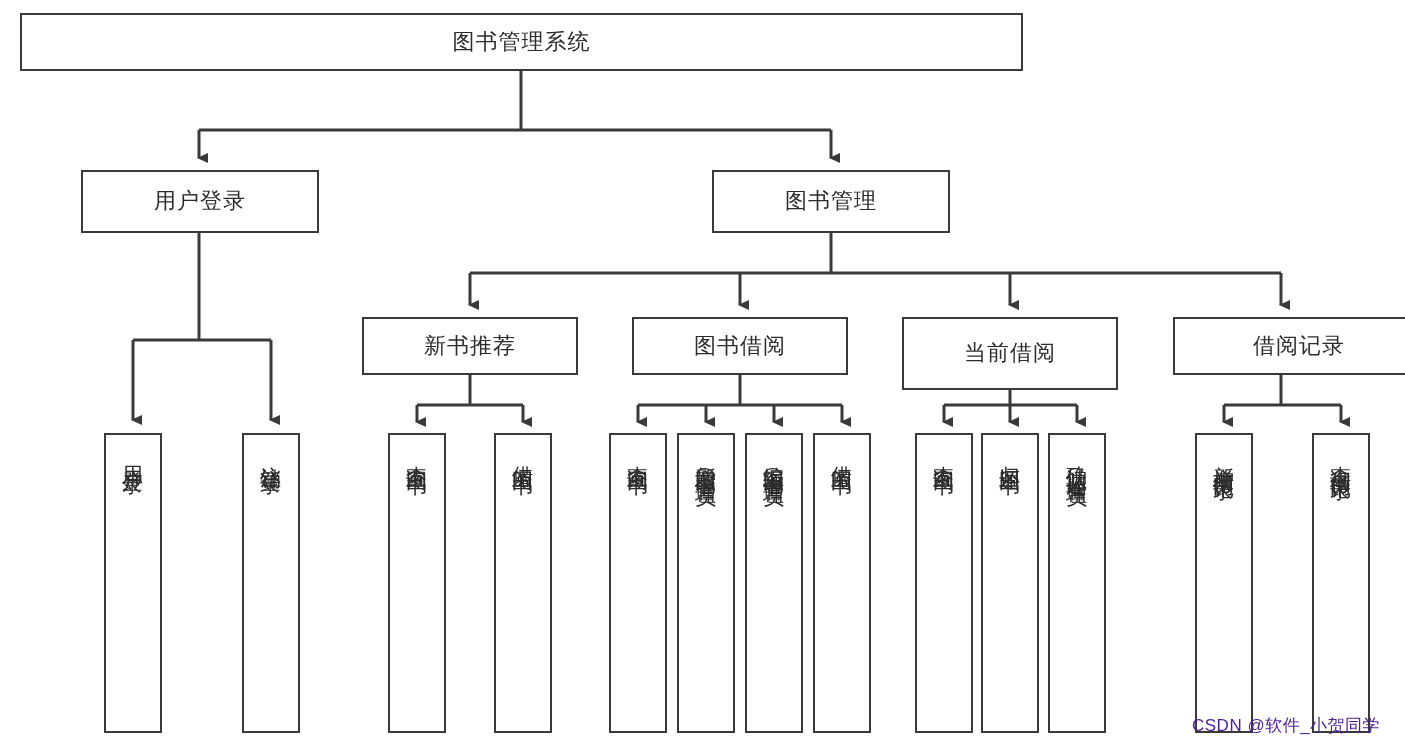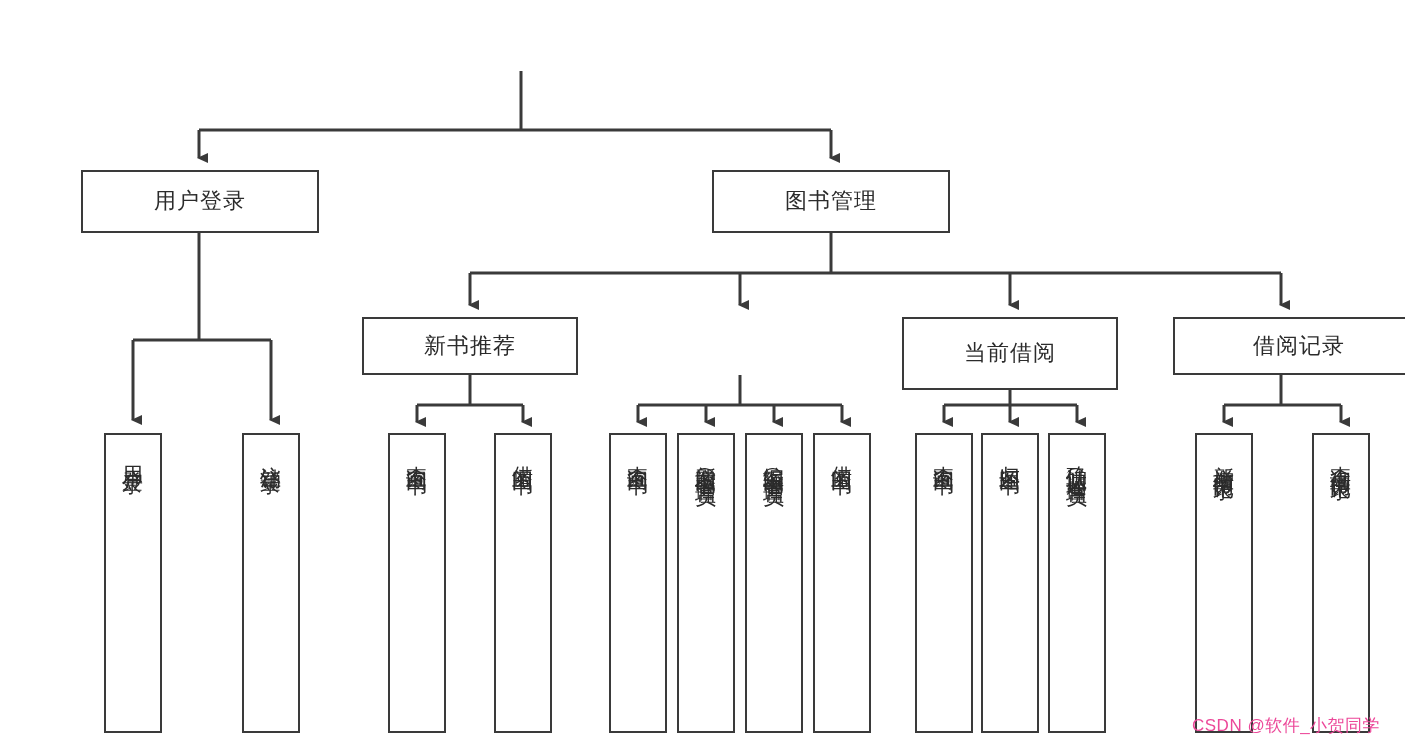--- a/index.html
+++ b/index.html
@@ -62,21 +62,21 @@
     letter-spacing: 3px;
     line-height: 1;
     white-space: normal;
     max-height: 268px;
   }
   .watermark {
     position: absolute;
     left: 1192px;
     top: 714px;
     font-size: 17px;
-    color: #ec4899;
+    color: #4c1d95;
     white-space: nowrap;
     z-index: 3;
     letter-spacing: 0.5px;
   }
 </style>
 </head>
 <body>
 
 <div id="canvas">
 
@@ -123,31 +123,37 @@
       <path d="M1010,405 L1010,422" marker-end="url(#ar)"></path>
       <path d="M1077,405 L1077,422" marker-end="url(#ar)"></path>
 
       <path d="M1281,375 L1281,405"></path>
       <path d="M1224,405 L1341,405"></path>
       <path d="M1224,405 L1224,422" marker-end="url(#ar)"></path>
       <path d="M1341,405 L1341,422" marker-end="url(#ar)"></path>
     </g>
   </svg>
 
+  <div class="node root" style="left:20px; top:13px; width:1003px; height:58px;">
+    <span class="lbl">图书管理系统</span>
+  </div>
 
   <div class="node h" style="left:81px; top:170px; width:238px; height:63px;">
     <span class="lbl">用户登录</span>
   </div>
   <div class="node h" style="left:712px; top:170px; width:238px; height:63px;text-align:center;">
     <span class="lbl">图书管理</span>
   </div>
 
   <div class="node h" style="left:362px; top:317px; width:216px; height:58px;">
     <span class="lbl">新书推荐</span>
   </div>
+  <div class="node h" style="left:632px; top:317px; width:216px; height:58px;">
+    <span class="lbl">图书借阅</span>
+  </div>
   <div class="node h" style="left:902px; top:317px; width:216px; height:73px;">
     <span class="lbl">当前借阅</span>
   </div>
   <div class="node h" style="left:1173px; top:317px; width:252px; height:58px;justify-content:center;">
     <span class="lbl">借阅记录</span>
   </div>
 
   <div class="node v" style="left:104px; top:433px; width:58px; height:300px;">
     <span class="lbl">用户登录</span>
   </div>

